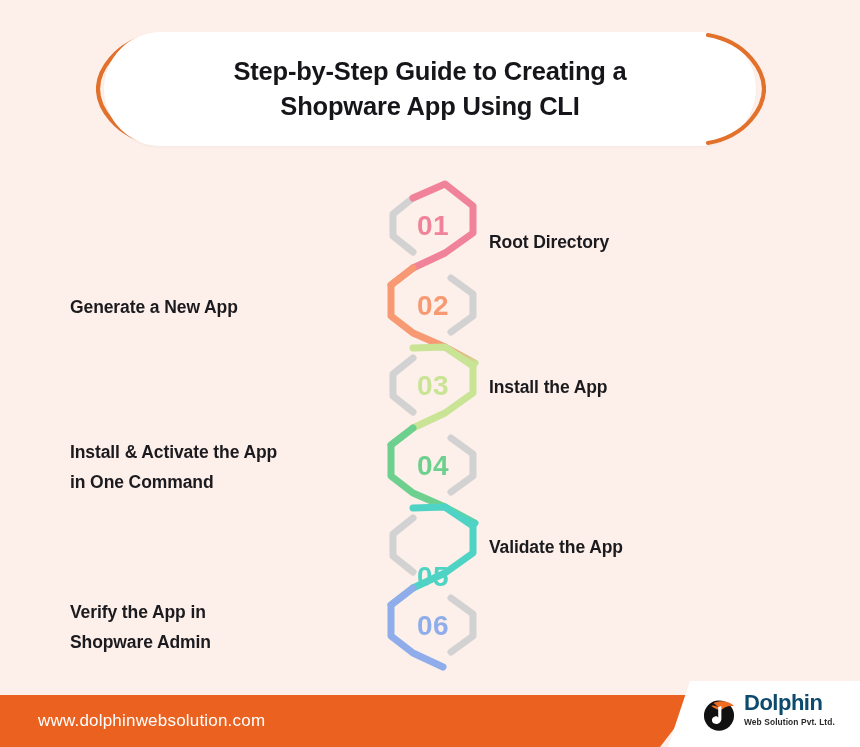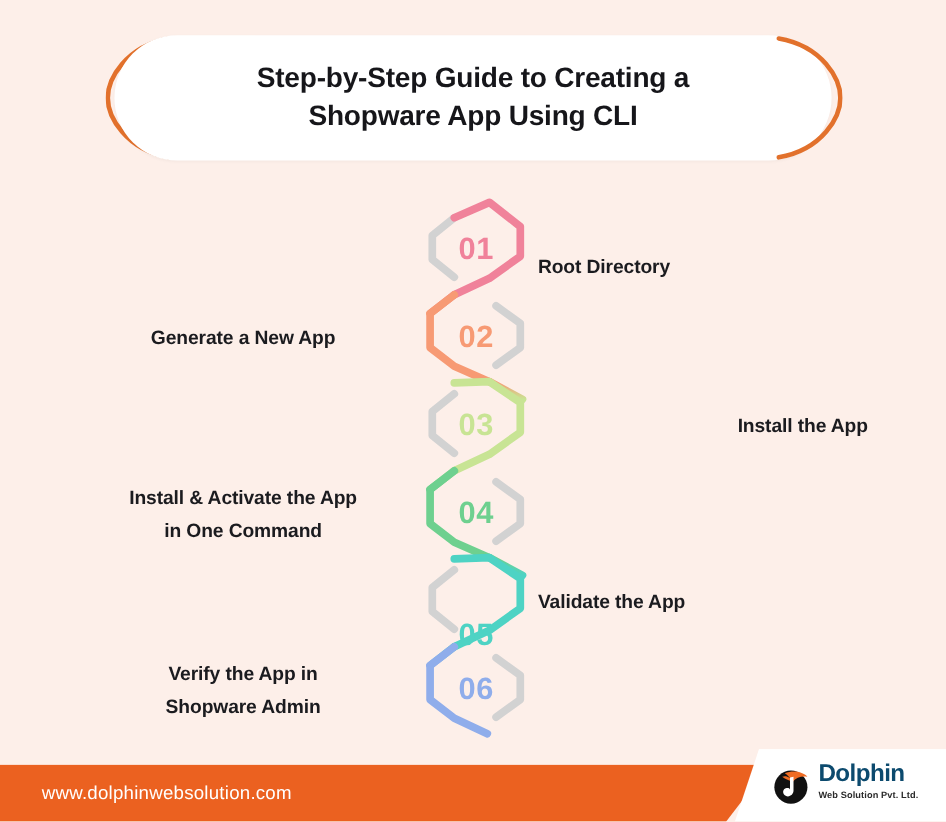--- a/index.html
+++ b/index.html
@@ -90,21 +90,21 @@
   }
   .step-label {
     position: absolute;
     font-size: 17.5px;
     font-weight: bold;
     color: #1b1b1f;
     line-height: 1.72;
     letter-spacing: -0.1px;
   }
   .step-label.right { left: 489px; width: 300px; text-align: left; }
-  .step-label.left  { left: 70px;  width: 302px; text-align: center; }
+  .step-label.left  { left: 70px;  width: 302px; text-align: left; }
 
   
   .footer {
     position: absolute;
     left: 0;
     top: 695px;
     width: 860px;
     height: 52px;
   }
   .footer-bar {
@@ -259,21 +259,21 @@
 
     <div class="step-label right" style="top:22px;">
       <br>
       <span>Root Directory</span>
     </div>
 
     <div class="step-label left" style="top:117px;">
       <span>Generate a New App</span>
     </div>
 
-    <div class="step-label right" style="top:197px;text-align:right;">
+    <div class="step-label right" style="top:197px;">
       <span>Install the App</span>
     </div>
 
     <div class="step-label right" style="top:357px;">
       <span>Validate the App</span>
     </div>
 
     <div class="step-label left" style="top:262px;">
       <span>Install &amp; Activate the App</span><br>
       <span>in One Command</span>

